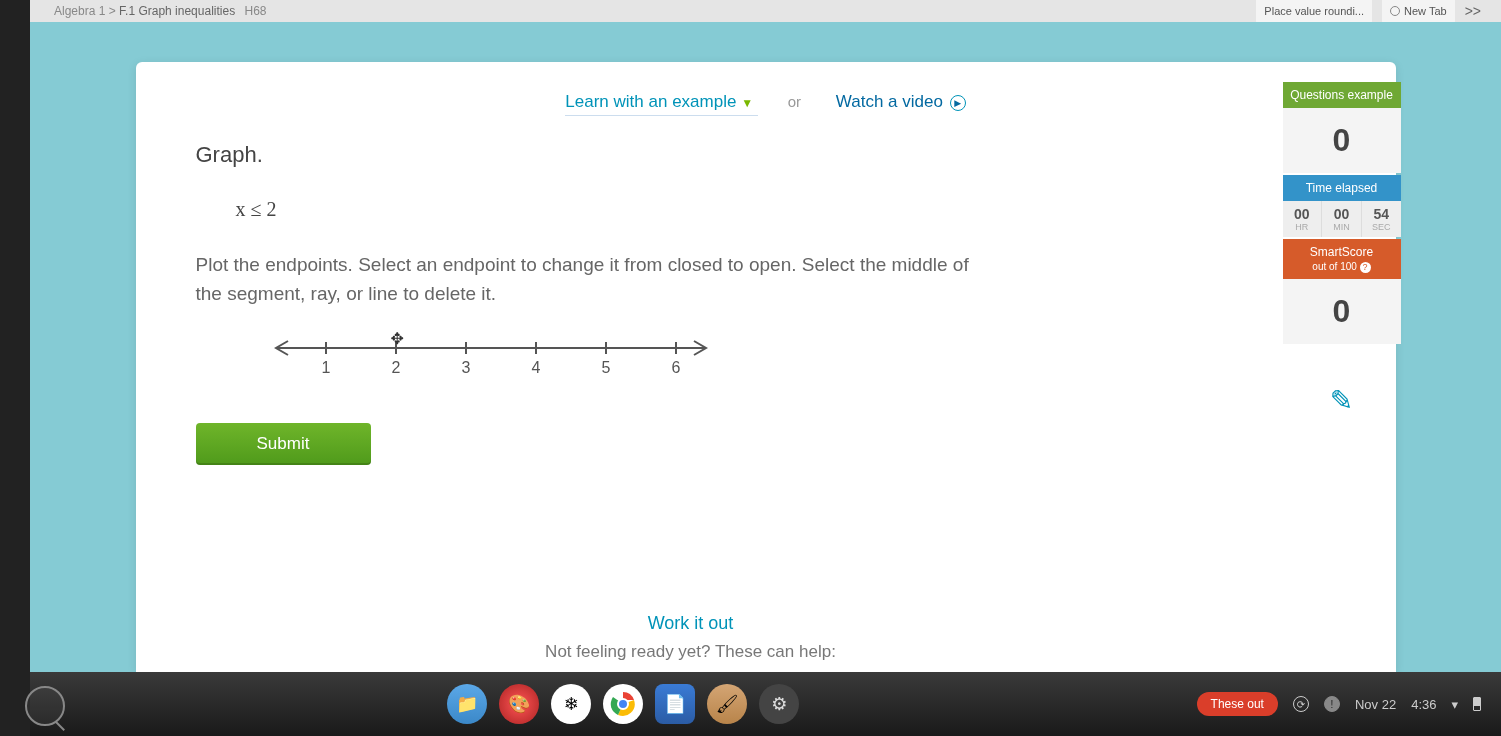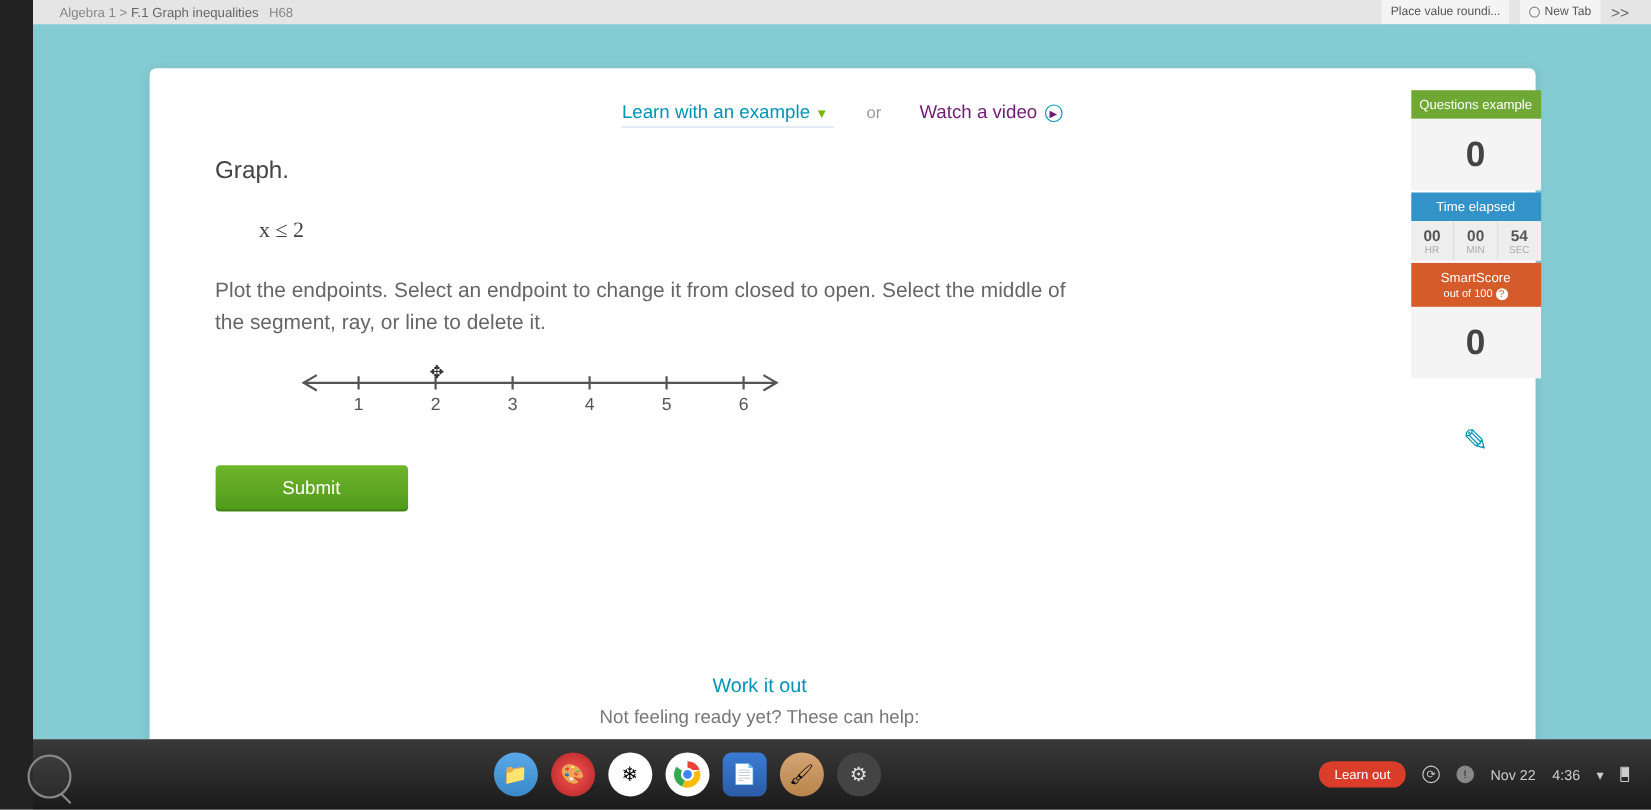--- a/index.html
+++ b/index.html
@@ -17,21 +17,21 @@
   .more { font-size:14px; color:#666; }
   
   .workspace { position: absolute; top: 22px; left: 0; right: 0; bottom: 64px; background: #85cbd4; display:flex; justify-content:center; padding-top:40px;}
   
   .panel { width: 1260px; background: #fff; border-radius: 6px 6px 0 0; box-shadow: 0 2px 10px rgba(0,0,0,0.1); position:relative; padding: 30px 40px; }
   
   .help-row { text-align:center; font-size:17px; color:#999; margin-bottom:30px;}
   .learn-link { color:#0093b8; border-bottom:1px solid #cde; padding-bottom:4px;}
   .learn-link .chev { color:#7ab800; font-size:12px;}
   .or-text { margin: 0 30px; font-size:15px;}
-  .watch-link { color:#701a75;}
+  .watch-link { color:#0369a1;}
   .play-circ { display:inline-block; width:16px; height:16px; border:1.5px solid #0093b8; border-radius:50%; line-height:14px; font-size:9px; text-align:center; vertical-align:middle; margin-left:2px;}
   
   .qtext { color:#444; font-size:22px; margin-left:20px;}
   .ineq { color:#444; font-size:20px; margin: 30px 0 30px 60px; font-family: 'Times New Roman', serif; }
   .instr { color:#666; font-size:19px; margin: 0 0 25px 20px; line-height:1.5; width: 800px;}
   
   .numline-wrap { margin-left: 90px; width: 450px; position:relative; height:50px;}
   
   .cursor { position:absolute; left: 125px; top: -4px; font-size:16px; color:#333; pointer-events:none;}
   
@@ -192,21 +192,21 @@
             <path d="M25 10 A12 12 0 0 1 9 25 L14 14 Z" fill="#fbbc05"></path>
             <path d="M9 25 A12 12 0 0 1 4 7 L14 14 Z" fill="#34a853"></path>
             <circle cx="14" cy="14" r="5" fill="#4285f4" stroke="#fff" stroke-width="2"></circle>
           </svg>
       </div>
       <div class="task-icon word">📄</div>
       <div class="task-icon brush">🖌</div>
       <div class="task-icon gear">⚙</div>
     </div>
     <div class="task-right">
-      <span class="signout">Learn out</span>
+      <span class="signout">These out</span>
       <span class="tray-circ">⟳</span>
       <span class="tray-circ" style="background:#888;color:#222;border-color:#888;">!</span>
       <span class="clock">Nov 22</span>
       <span class="clock">4:36</span>
       <span>▾</span>
       <span style="width:8px;height:14px;border:1px solid #ccc;border-radius:1px;display:inline-block;background:linear-gradient(#ccc 70%,transparent 70%);"></span>
     </div>
   </div>
   <div class="search-circ"></div>
 

